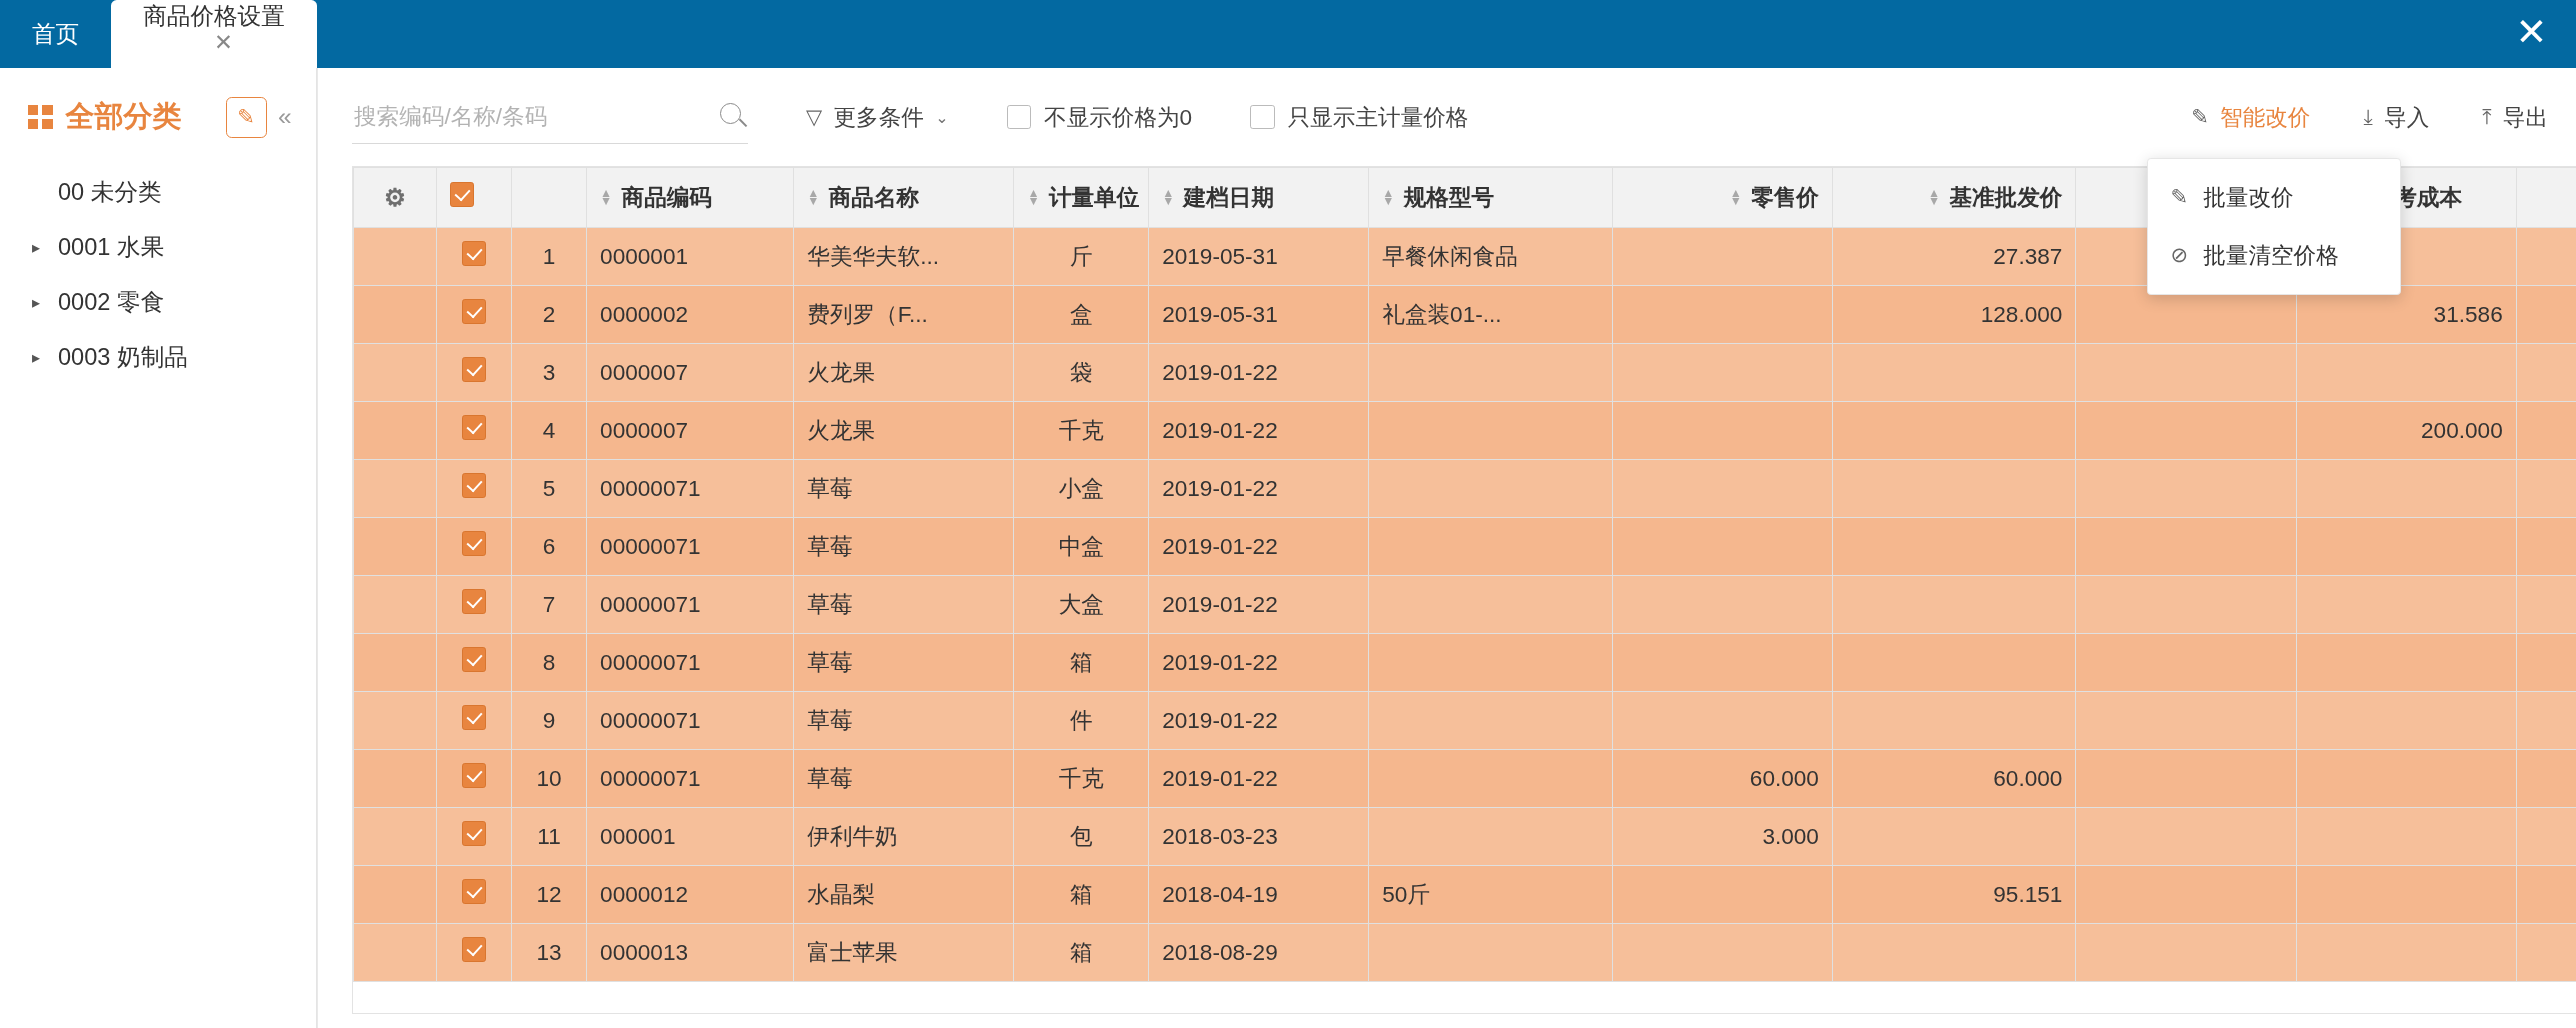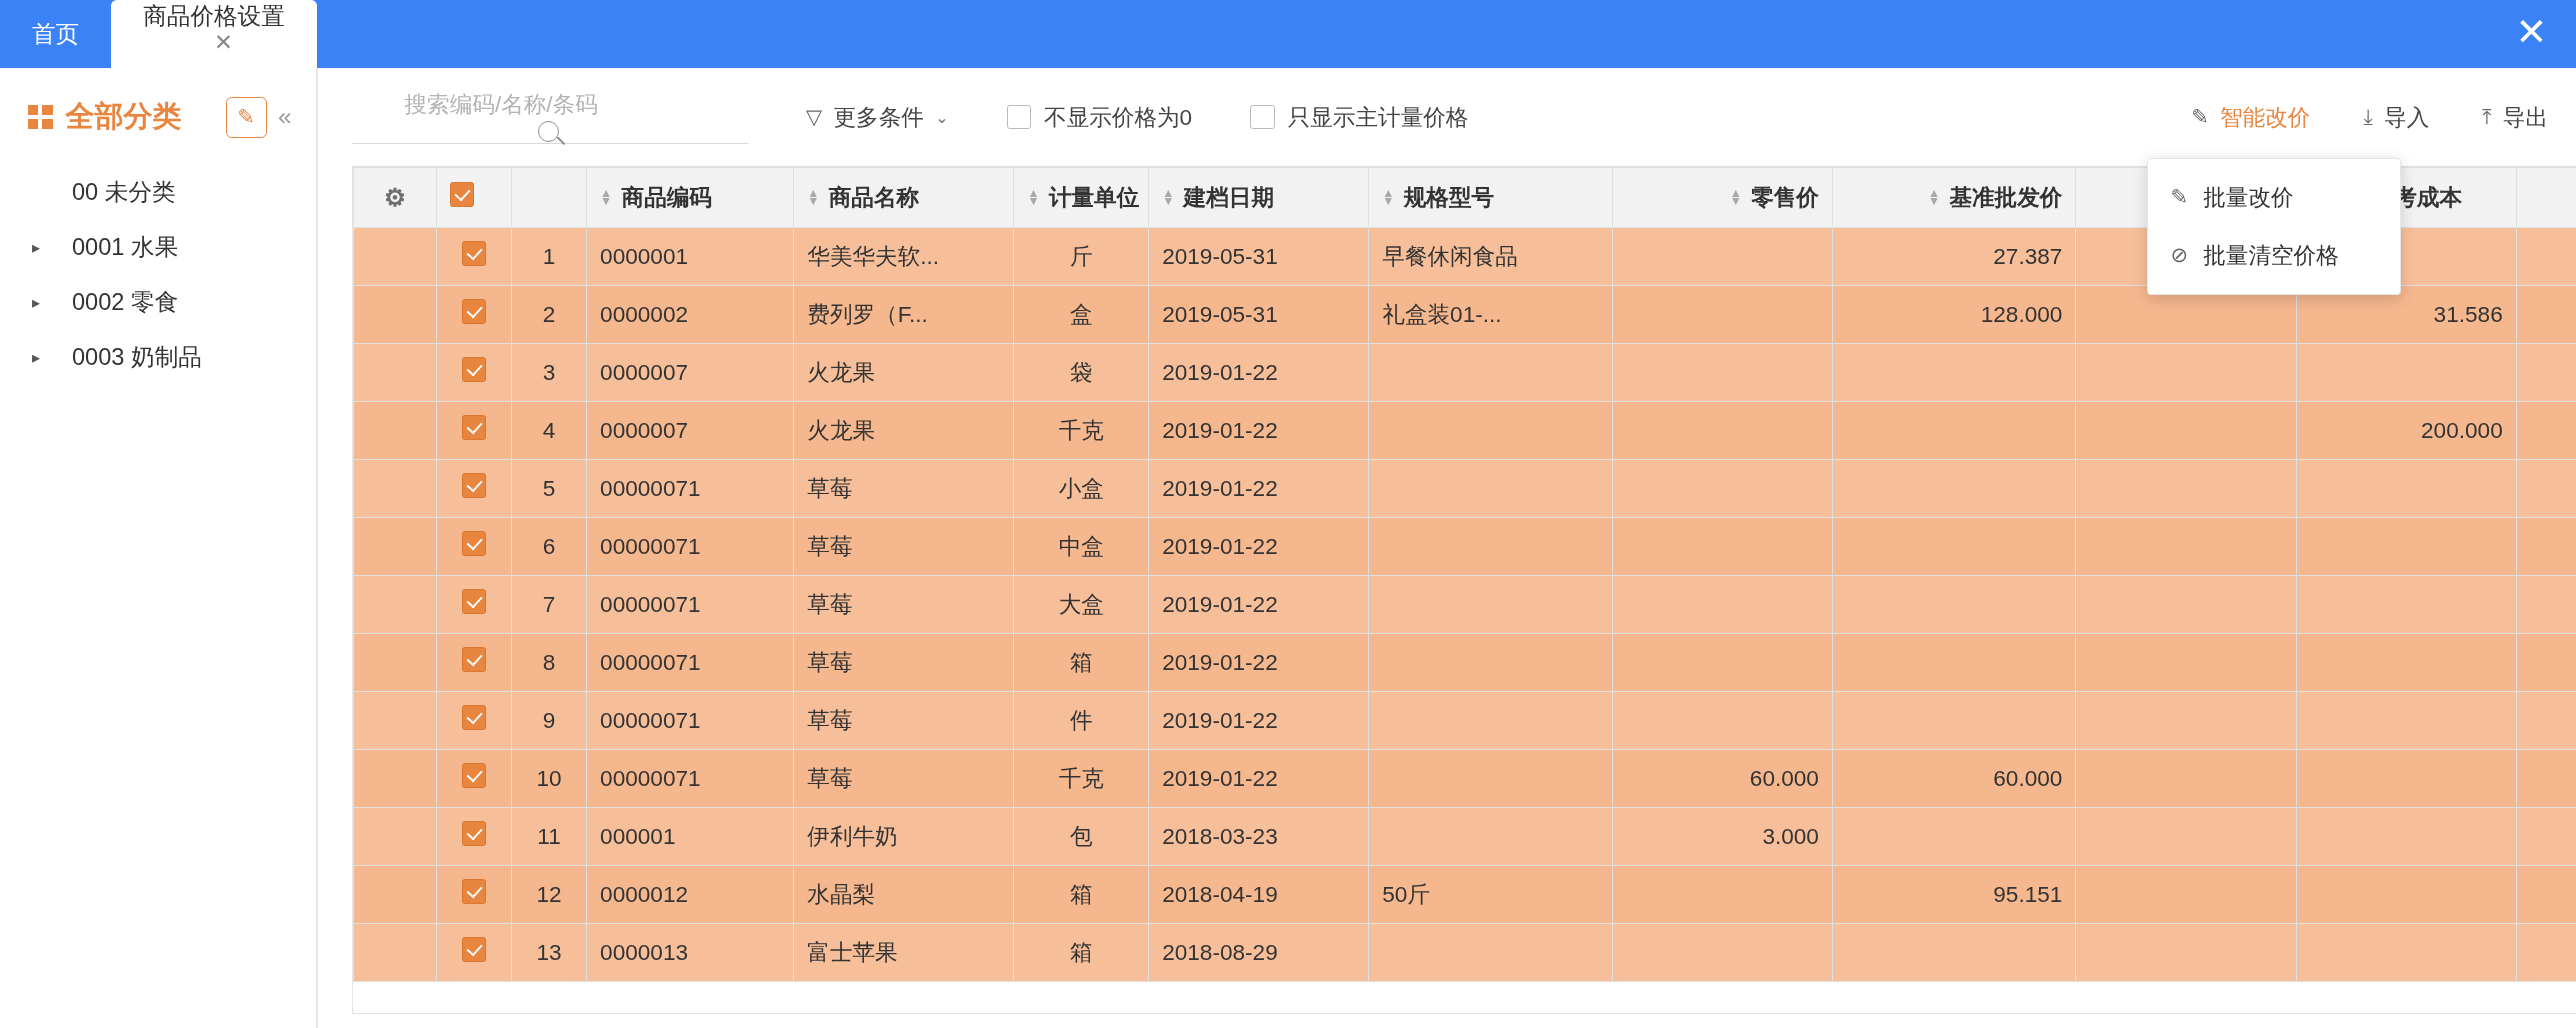--- a/index.html
+++ b/index.html
@@ -9,21 +9,21 @@
     font-family: "Liberation Sans", sans-serif;
     background: #ffffff;
     overflow: hidden;
   }
   body { font-size: 22.6px; color: #333; }
 
   
   .tabbar {
     position: relative;
     height: 68px;
-    background: #3b82f6;
+    background: #0369a1;
     display: flex;
     align-items: flex-end;
   }
   .tab {
     height: 68px;
     display: flex;
     align-items: center;
     padding: 0 32px;
     font-size: 23.6px;
     color: #ffffff;
@@ -117,21 +117,21 @@
     color: #333;
     cursor: pointer;
   }
   .tree-item .caret {
     width: 21px;
     font-size: 16px;
     color: #555;
     flex: 0 0 21px;
   }
   .tree-item .caret.empty { visibility: hidden; }
-  .tree-item .tlabel { margin-left: 19px; }
+  .tree-item .tlabel { margin-left: 5px; }
 
   
   .content {
     flex: 1;
     background: #ffffff;
     position: relative;
     border-left: 0.9px solid #e9e9e9;
     padding: 0 0 0 0;
   }
 
@@ -142,21 +142,20 @@
     height: 98px;
     padding: 0 28px 0 34px;
   }
   .search-box {
     width: 396px;
     height: 53px;
     border-bottom: 0.9px solid #d9d9d9;
     display: flex;
     align-items: center;
     position: relative;
-    flex-direction: column;
   }
   .search-box input {
     border: 0;
     outline: 0;
     flex: 1;
     font-size: 22.6px;
     color: #333;
     font-family: "Liberation Sans", sans-serif;
     background: transparent;
   }

